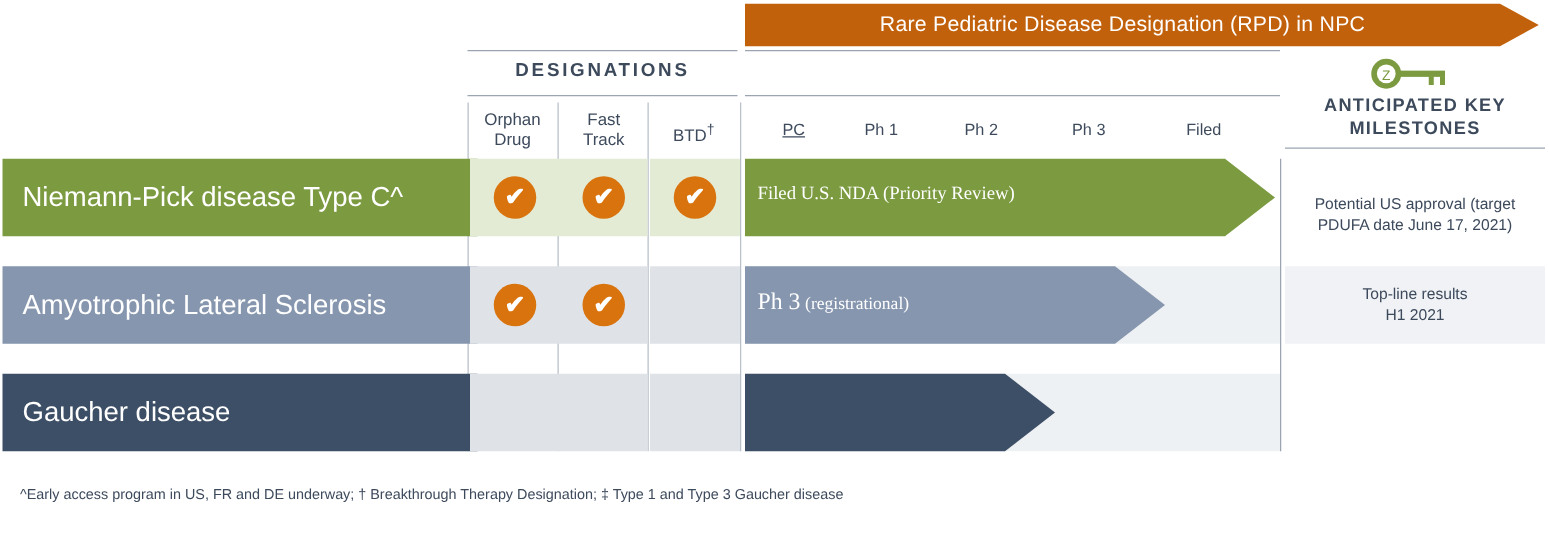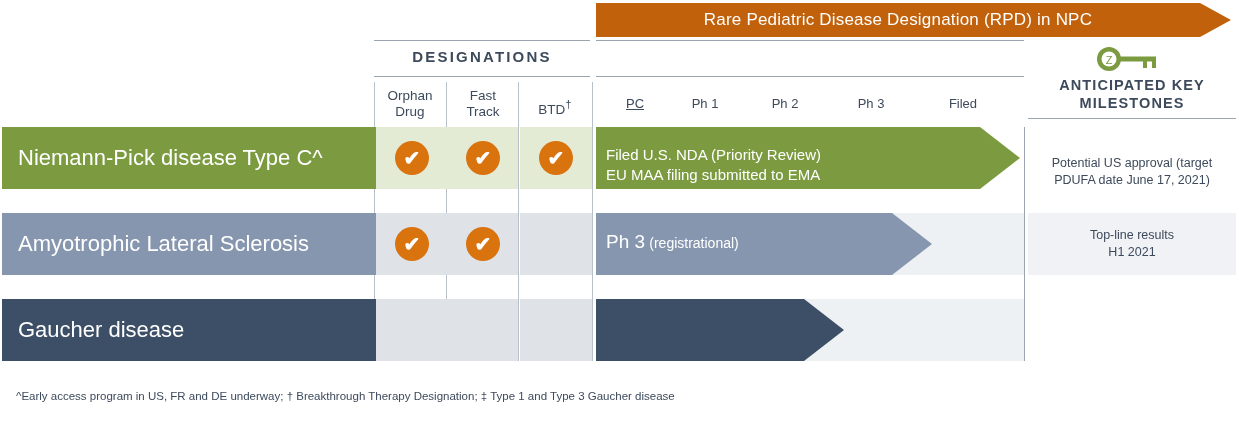--- a/index.html
+++ b/index.html
@@ -179,20 +179,21 @@
   .stage-track {
     position: absolute;
     height: 62px;
     background: #eef1f4;
   }
   .stage-text {
     position: absolute;
     color: #ffffff;
     font-size: 15px;
     line-height: 20px;
+    font-family: Liberation Serif, serif;
   }
   .stage-text .big {
     font-size: 19px;
   }
   .stage-text .small {
     font-size: 14px;
     text-align: center;
   }
 
   
@@ -298,21 +299,20 @@
     <div class="check" style="left:18px; top:14px;">✔</div>
   </div>
   <div class="desig-cell desig-bg-green" style="left:520px; top:127px; width:72px;">
     <div class="check" style="left:19px; top:14px;">✔</div>
   </div>
 
   <div class="stage-arrow-body" style="left:596px; top:127px; width:384px; background:#7c9b41;"></div>
   <div class="stage-arrow-head" style="left:980px; top:127px; border-left:40px solid #7c9b41;"></div>
   <div class="stage-text" style="left:606px; top:145px;">
     <div>Filed U.S. NDA (Priority Review)</div>
-    <div>EU MAA filing submitted to EMA</div>
   </div>
 
   <div class="miles-cell" style="top:127px;align-items:flex-end;">
     <div>
       <div>Potential US approval (target</div>
       <div>PDUFA date June 17, 2021)</div>
     </div>
   </div>
 
   <div class="row-label row2-label">

